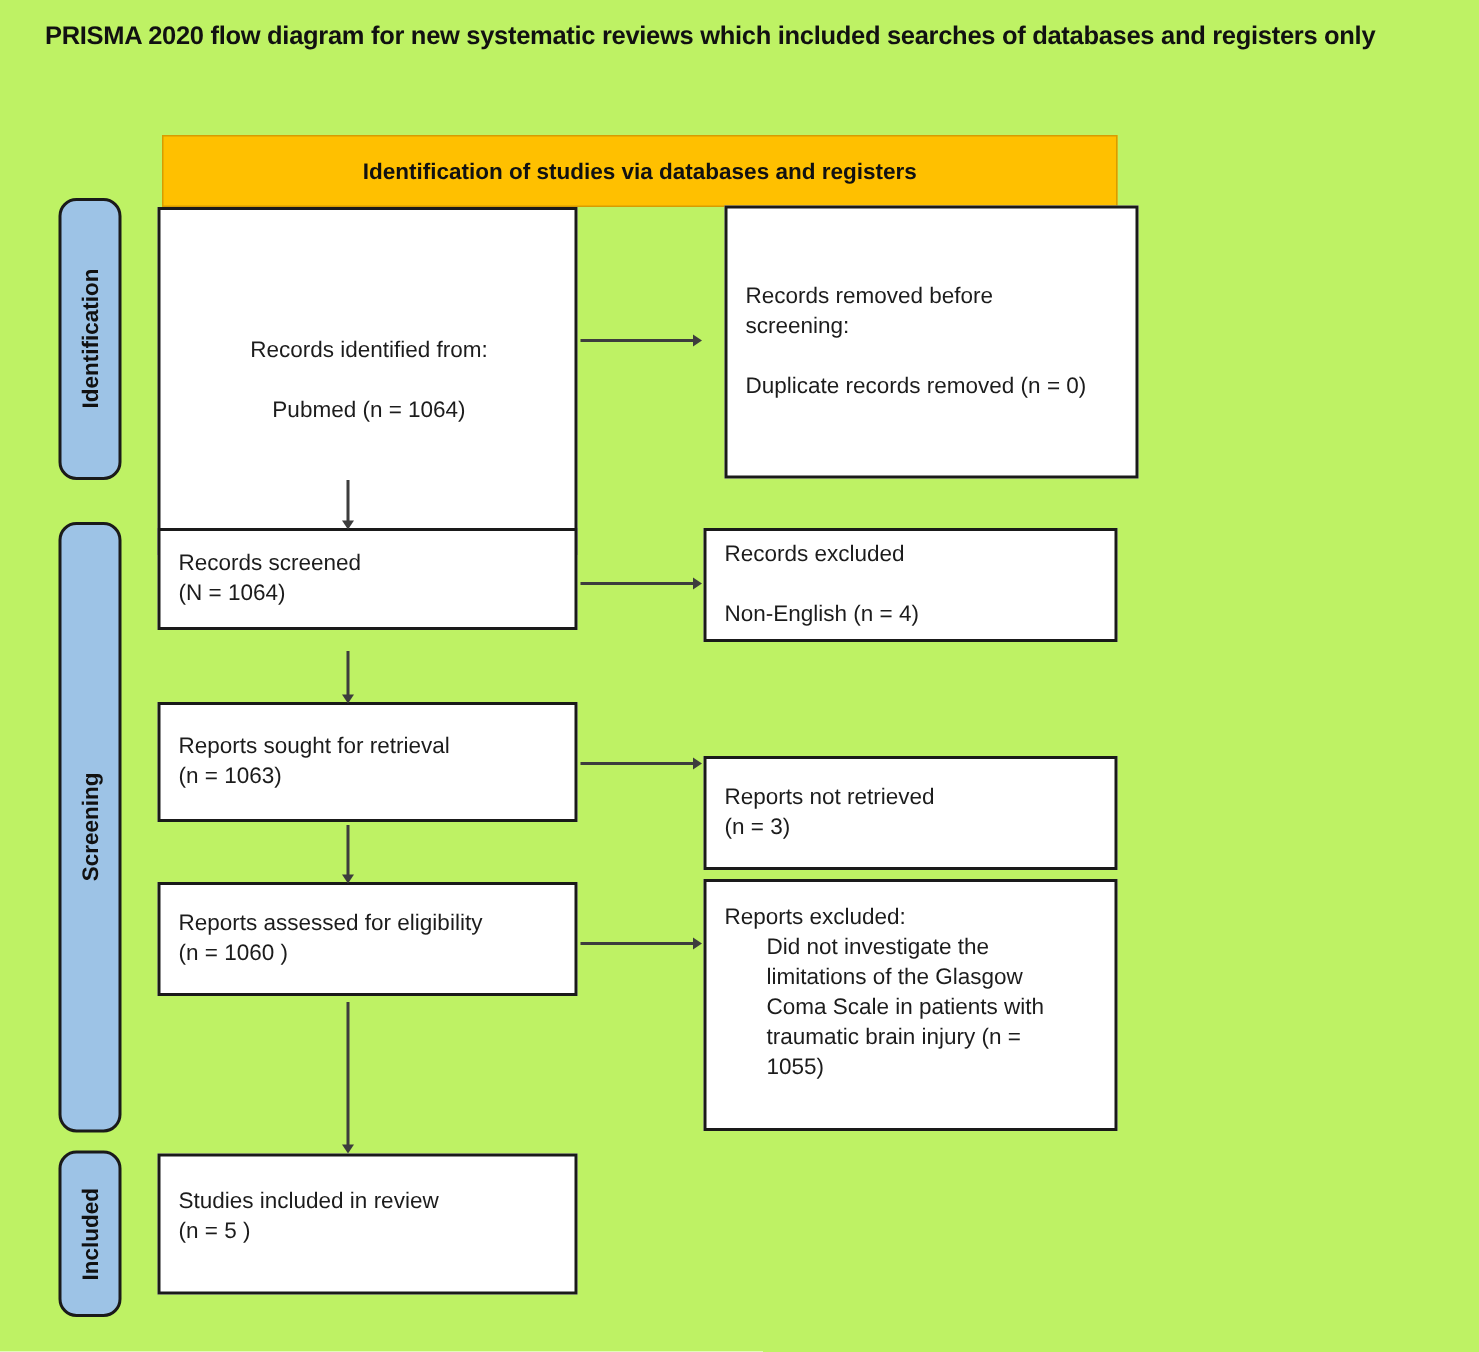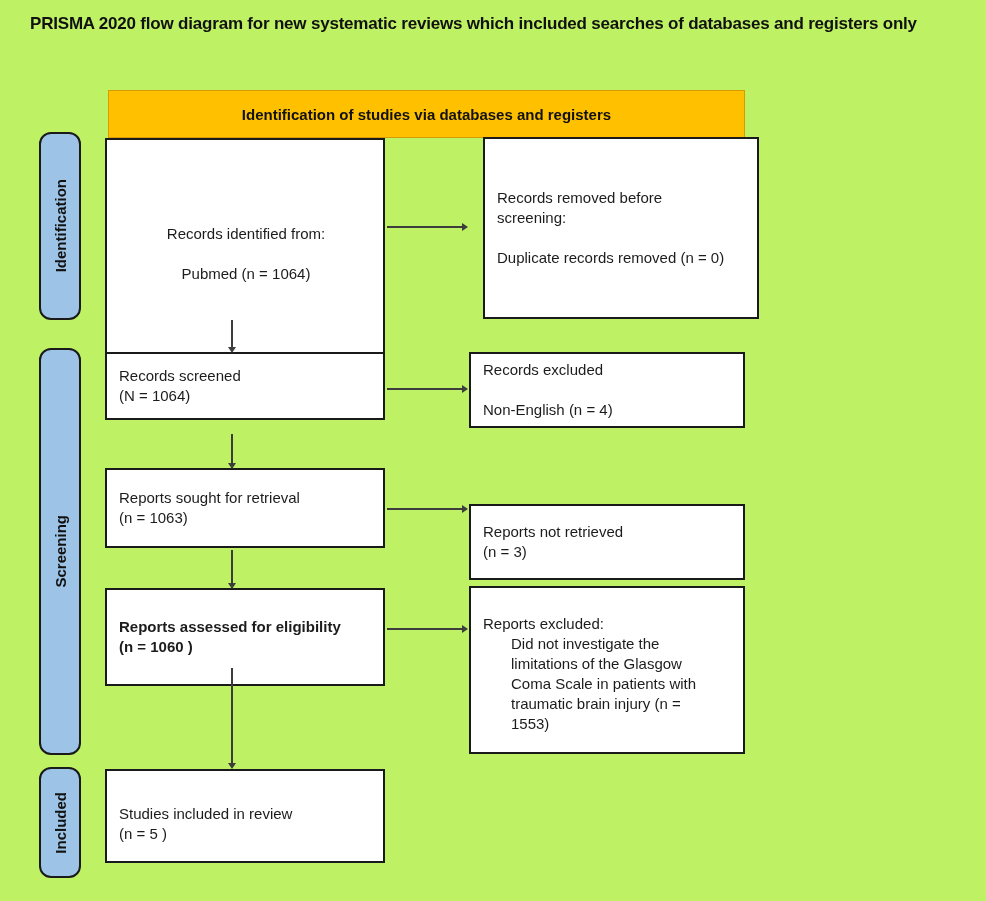--- a/index.html
+++ b/index.html
@@ -78,25 +78,25 @@
     color: #1c1c1c;
     line-height: 20px;
   }
   .fbox .lines { white-space: pre-line; }
   .b1 { left: 105px; top: 138px; width: 280px; height: 232px; text-align: center; }
   .b2 { left: 469px; top: 137px; width: 276px; height: 182px; margin-left: 14px; }
   .b3 { left: 105px; top: 352px; width: 280px; height: 68px; }
   .b4 { left: 469px; top: 352px; width: 276px; height: 76px; }
   .b5 { left: 105px; top: 468px; width: 280px; height: 80px; justify-content: center; }
   .b6 { left: 469px; top: 472px; width: 276px; height: 76px; margin-top: 32px; }
-  .b7 { left: 105px; top: 588px; width: 280px; height: 98px; font-weight: bold; }
+  .b7 { left: 105px; top: 588px; width: 280px; height: 76px; }
   .b8 { left: 469px; top: 586px; width: 276px; height: 168px;
-        justify-content: flex-start; padding-top: 26px; }
+        justify-content: flex-start; padding-top: 14px; }
   .b9 { left: 105px; top: 769px; width: 280px; height: 94px;
-        justify-content: flex-start; padding-top: 33px; }
+        justify-content: flex-start; padding-top: 20px; }
   .b8 .reason { margin-left: 28px; width: 208px; }
 
   .arr-v {
     position: absolute;
     width: 2px;
     background: #3d3d3d;
   }
   .arr-v::after {
     content: "";
     position: absolute;
@@ -184,21 +184,21 @@
 (n = 3)</div>
   </div>
 
   <div class="fbox b7">
     <div class="lines">Reports assessed for eligibility
 (n = 1060 )</div>
   </div>
 
   <div class="fbox b8">
     <div>Reports excluded:</div>
-    <div class="reason">Did not investigate the limitations of the Glasgow Coma Scale in patients with traumatic brain injury (n = 1553)</div>
+    <div class="reason">Did not investigate the limitations of the Glasgow Coma Scale in patients with traumatic brain injury (n = 1055)</div>
   </div>
 
   <div class="fbox b9">
     <div class="lines">Studies included in review
 (n = 5 )</div>
   </div>
 
   <div class="arr-v av1"></div>
   <div class="arr-v av2"></div>
   <div class="arr-v av3"></div>

